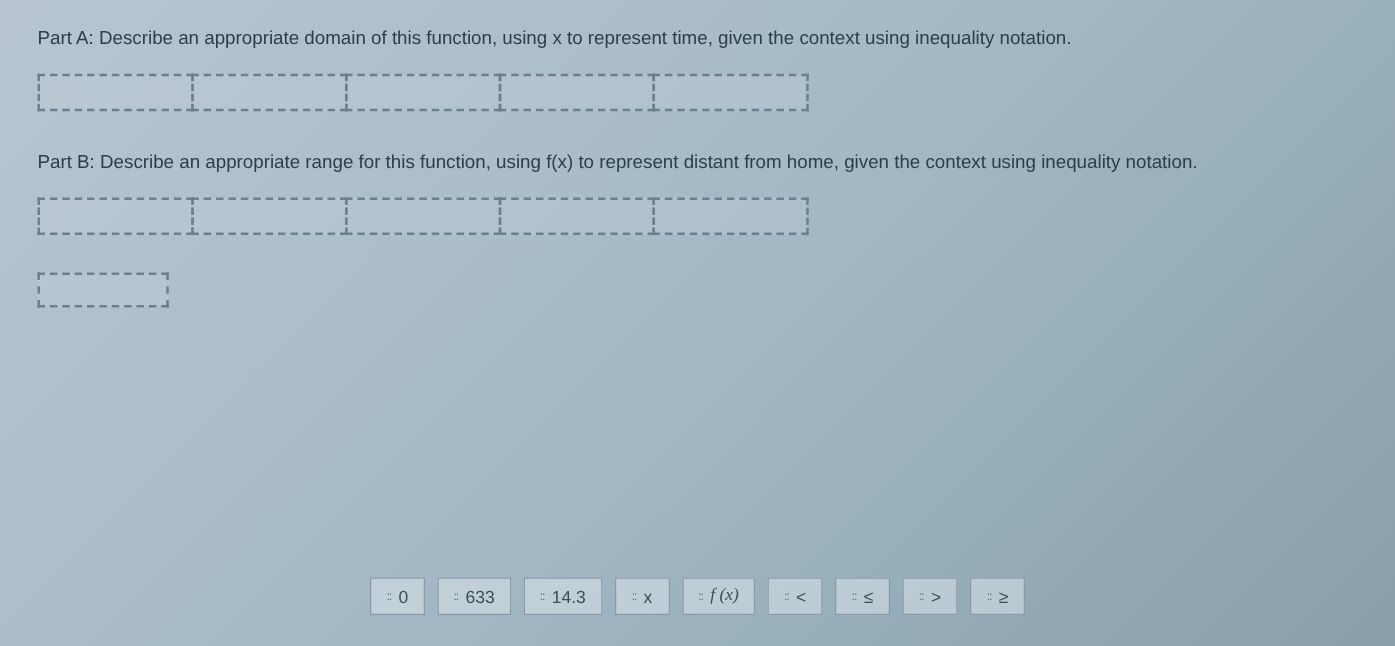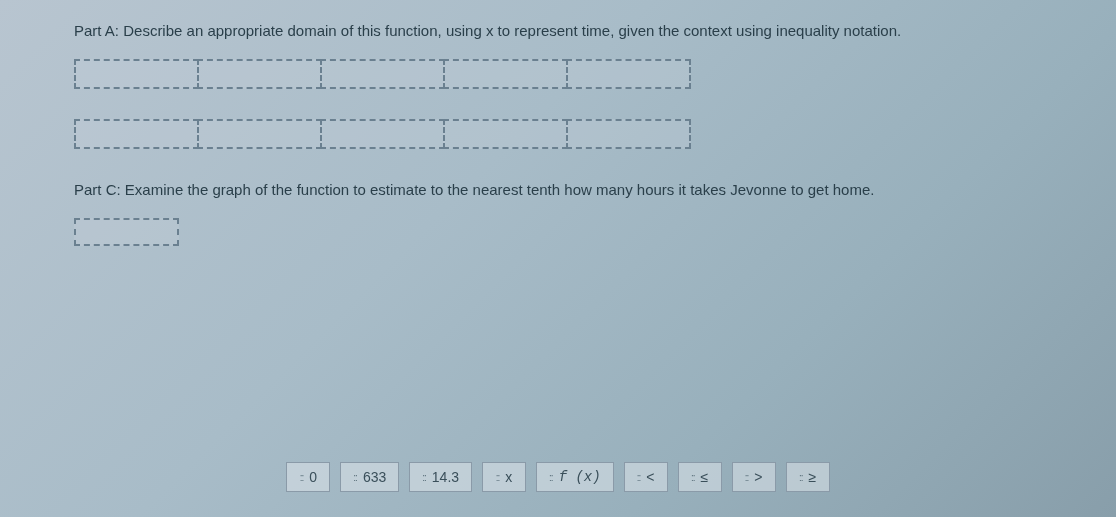--- a/index.html
+++ b/index.html
@@ -8,21 +8,20 @@
     height: 517px;
     background: linear-gradient(135deg, #b8c5d0 0%, #a8bcc8 40%, #98b0bc 70%, #889eaa 100%);
     font-family: Arial, sans-serif;
     color: #2a3f4a;
     padding: 20px 30px;
     position: relative;
     overflow: hidden;
   }
   .part-block {
     margin-bottom: 30px;
-    margin-left: 44px;
   }
   .part-text {
     font-size: 15px;
     color: #2a3f4a;
     margin-bottom: 18px;
     line-height: 1.4;
   }
   .part-text .label {
     display: inline;
   }
@@ -66,54 +65,54 @@
     align-items: center;
     gap: 6px;
     min-width: 44px;
     justify-content: center;
   }
   .tile .grip {
     font-size: 10px;
     color: #5a6f7a;
     letter-spacing: -1px;
   }
-  .italic { font-style: italic; font-family: Liberation Mono, monospace; }
+  .italic { font-style: italic; font-family: Liberation Serif, serif; }
 </style>
 </head>
 <body>
 
 <div class="part-block">
   <p class="part-text">
     <span class="label">Part A:</span>
     <span>Describe an appropriate domain of this function, using x to represent time, given the context using inequality notation.</span>
   </p>
   <div class="answer-row">
     <div class="answer-slot"></div>
     <div class="answer-slot"></div>
     <div class="answer-slot"></div>
     <div class="answer-slot"></div>
     <div class="answer-slot"></div>
   </div>
 </div>
 
 <div class="part-block">
+  <p class="part-text">
+    <span class="label">Part B:</span>
+    <span>Describe an appropriate range for this function, using f(x) to represent distant from home, given the context using inequality notation.</span>
+  </p>
   <div class="answer-row">
     <div class="answer-slot"></div>
     <div class="answer-slot"></div>
     <div class="answer-slot"></div>
     <div class="answer-slot"></div>
     <div class="answer-slot"></div>
   </div>
 </div>
 
 <div class="part-block">
-  <p class="part-text">
-    <span class="label">Part C:</span>
-    <span>Examine the graph of the function to estimate to the nearest tenth how many hours it takes Jevonne to get home.</span>
-  </p>
   <div class="answer-row">
     <div class="answer-slot-short"></div>
   </div>
 </div>
 
 <div class="tile-bank">
   <div class="tile">
     <span class="grip">::</span>
     <span>0</span>
   </div>

